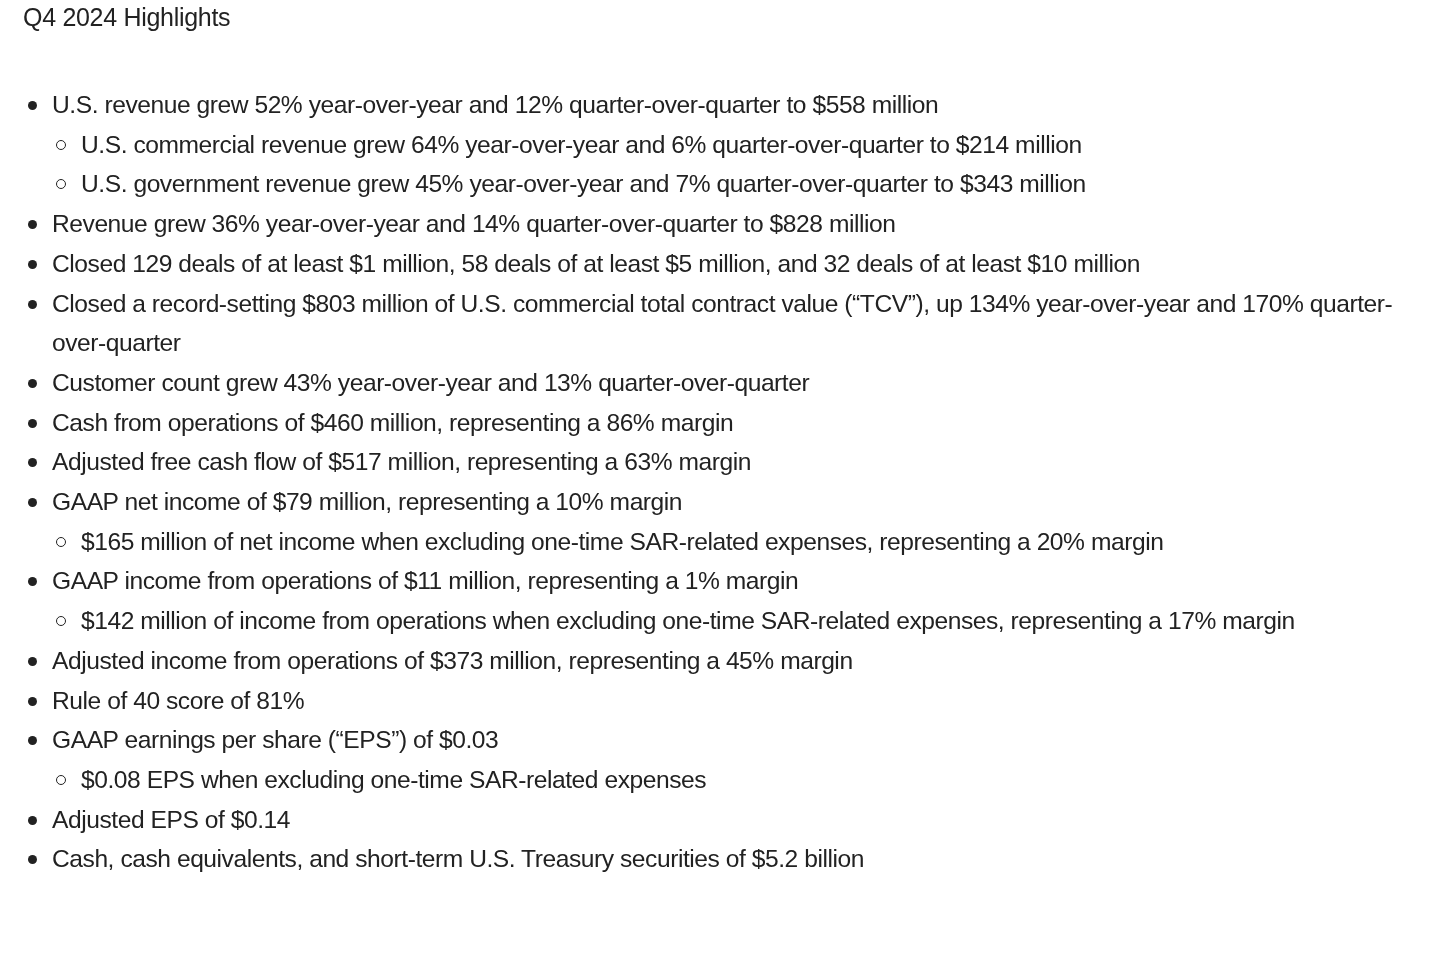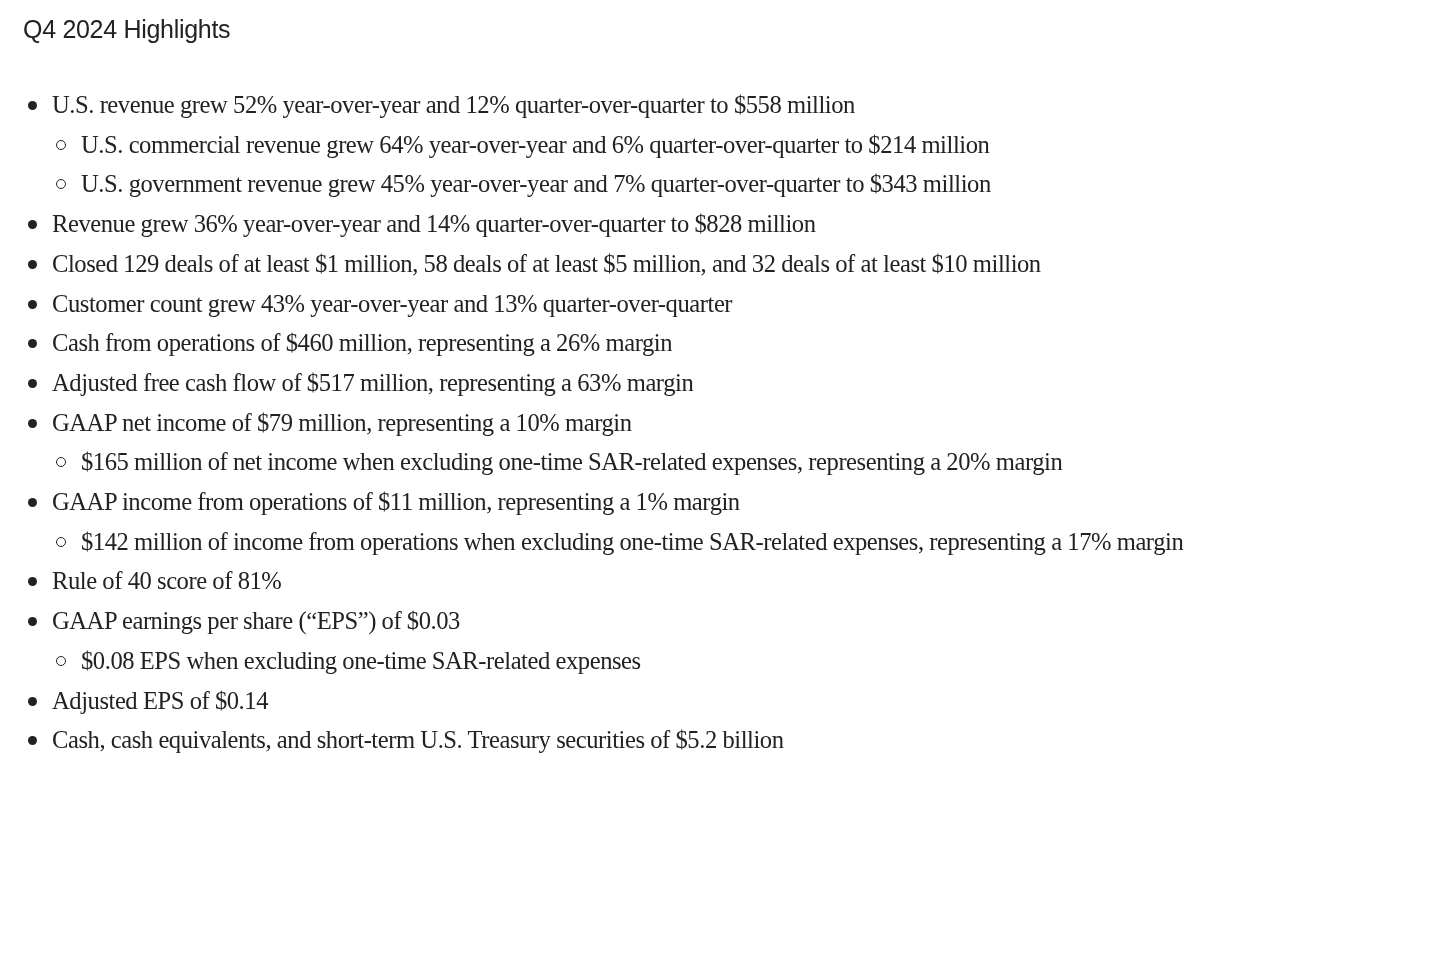--- a/index.html
+++ b/index.html
@@ -3,35 +3,34 @@
 <meta charset="utf-8">
 <style>
   html, body { margin: 0; padding: 0; background: #ffffff; }
   body {
     width: 1456px; height: 962px; overflow: hidden;
     font-family: "Liberation Sans", "DejaVu Sans", sans-serif;
     color: #222222;
   }
   .page { position: relative; padding: 0 0 0 23px; }
   .title {
-    position: absolute; top: 12px; left: 23px;
+    position: absolute; top: 0; left: 23px;
     font-size: 25px; line-height: 34px; letter-spacing: -0.3px;
   }
   ul.main {
     position: absolute; top: 85px; left: 0; right: 0;
     list-style: none; margin: 0; padding: 0;
   }
   li.item {
     position: relative;
     font-size: 24.6px; line-height: 39.7px;
     letter-spacing: -0.45px;
     white-space: normal;
     padding-left: 52px;
     padding-right: 10px;
-    font-family: Liberation Serif, serif;
   }
   li.item.sub { padding-left: 81px; }
   .bullet {
     position: absolute; top: 16px;
     width: 9px; height: 9px; border-radius: 50%;
     box-sizing: border-box;
   }
   li.item .bullet { left: 28px; background: #222; }
   li.item.sub .bullet { left: 56px; width: 10px; height: 10px; background: transparent; border: 1.6px solid #222; top: 15px; }
 </style>
@@ -39,26 +38,28 @@
 <body>
 
 <div class="page">
   <div class="title">Q4 2024 Highlights</div>
   <ul class="main" id="highlights">
       <li class="item"><span class="bullet"></span><span>U.S. revenue grew 52% year-over-year and 12% quarter-over-quarter to $558 million</span></li>
       <li class="item sub"><span class="bullet"></span><span>U.S. commercial revenue grew 64% year-over-year and 6% quarter-over-quarter to $214 million</span></li>
       <li class="item sub"><span class="bullet"></span><span>U.S. government revenue grew 45% year-over-year and 7% quarter-over-quarter to $343 million</span></li>
       <li class="item"><span class="bullet"></span><span>Revenue grew 36% year-over-year and 14% quarter-over-quarter to $828 million</span></li>
       <li class="item"><span class="bullet"></span><span>Closed 129 deals of at least $1 million, 58 deals of at least $5 million, and 32 deals of at least $10 million</span></li>
+      <li class="item"><span class="bullet"></span><span>Closed a record-setting $803 million of U.S. commercial total contract value (“TCV”), up 134% year-over-year and 170% quarter-over-quarter</span></li>
       <li class="item"><span class="bullet"></span><span>Customer count grew 43% year-over-year and 13% quarter-over-quarter</span></li>
-      <li class="item"><span class="bullet"></span><span>Cash from operations of $460 million, representing a 26% margin</span></li>
+      <li class="item"><span class="bullet"></span><span>Cash from operations of $460 million, representing a 86% margin</span></li>
       <li class="item"><span class="bullet"></span><span>Adjusted free cash flow of $517 million, representing a 63% margin</span></li>
       <li class="item"><span class="bullet"></span><span>GAAP net income of $79 million, representing a 10% margin</span></li>
       <li class="item sub"><span class="bullet"></span><span>$165 million of net income when excluding one-time SAR-related expenses, representing a 20% margin</span></li>
       <li class="item"><span class="bullet"></span><span>GAAP income from operations of $11 million, representing a 1% margin</span></li>
       <li class="item sub"><span class="bullet"></span><span>$142 million of income from operations when excluding one-time SAR-related expenses, representing a 17% margin</span></li>
+      <li class="item"><span class="bullet"></span><span>Adjusted income from operations of $373 million, representing a 45% margin</span></li>
       <li class="item"><span class="bullet"></span><span>Rule of 40 score of 81%</span></li>
       <li class="item"><span class="bullet"></span><span>GAAP earnings per share (“EPS”) of $0.03</span></li>
       <li class="item sub"><span class="bullet"></span><span>$0.08 EPS when excluding one-time SAR-related expenses</span></li>
       <li class="item"><span class="bullet"></span><span>Adjusted EPS of $0.14</span></li>
       <li class="item"><span class="bullet"></span><span>Cash, cash equivalents, and short-term U.S. Treasury securities of $5.2 billion</span></li>
     </ul>
 </div>
 
 </body></html>

